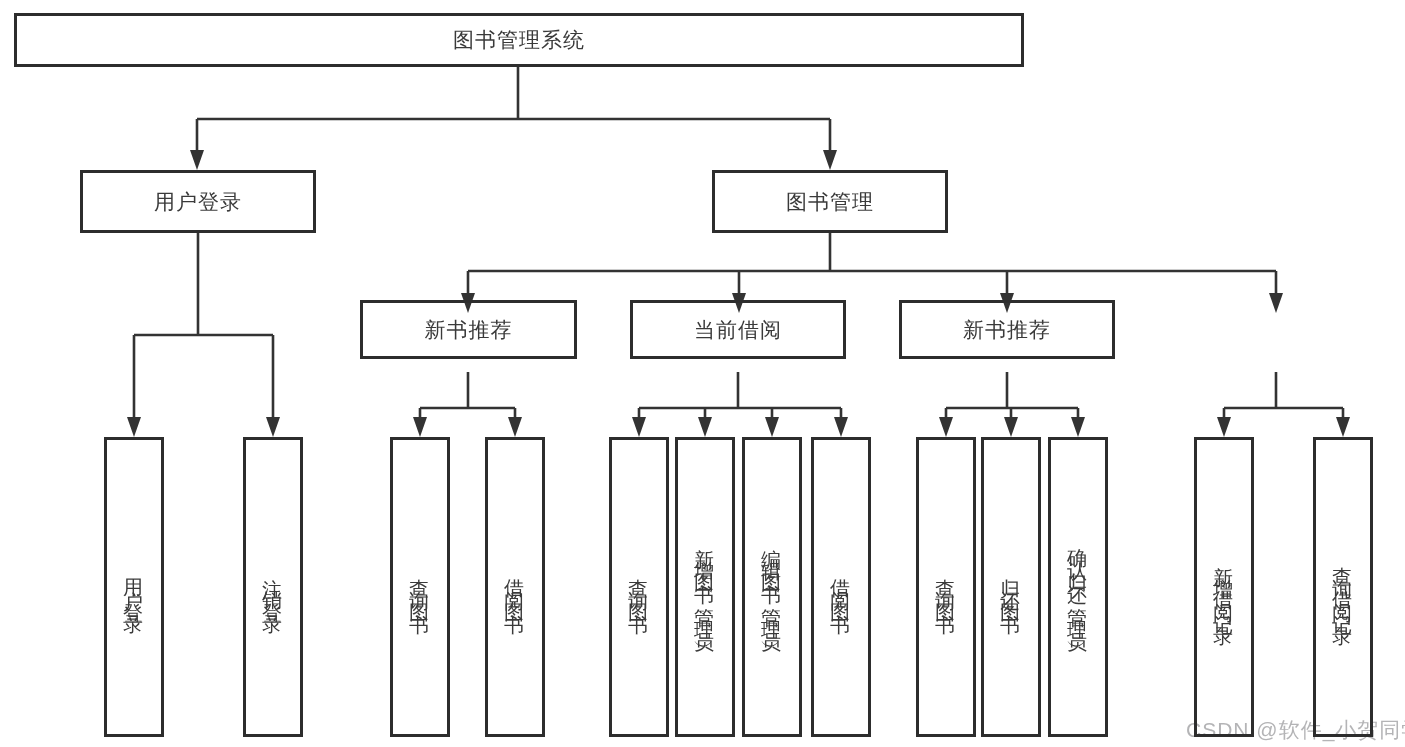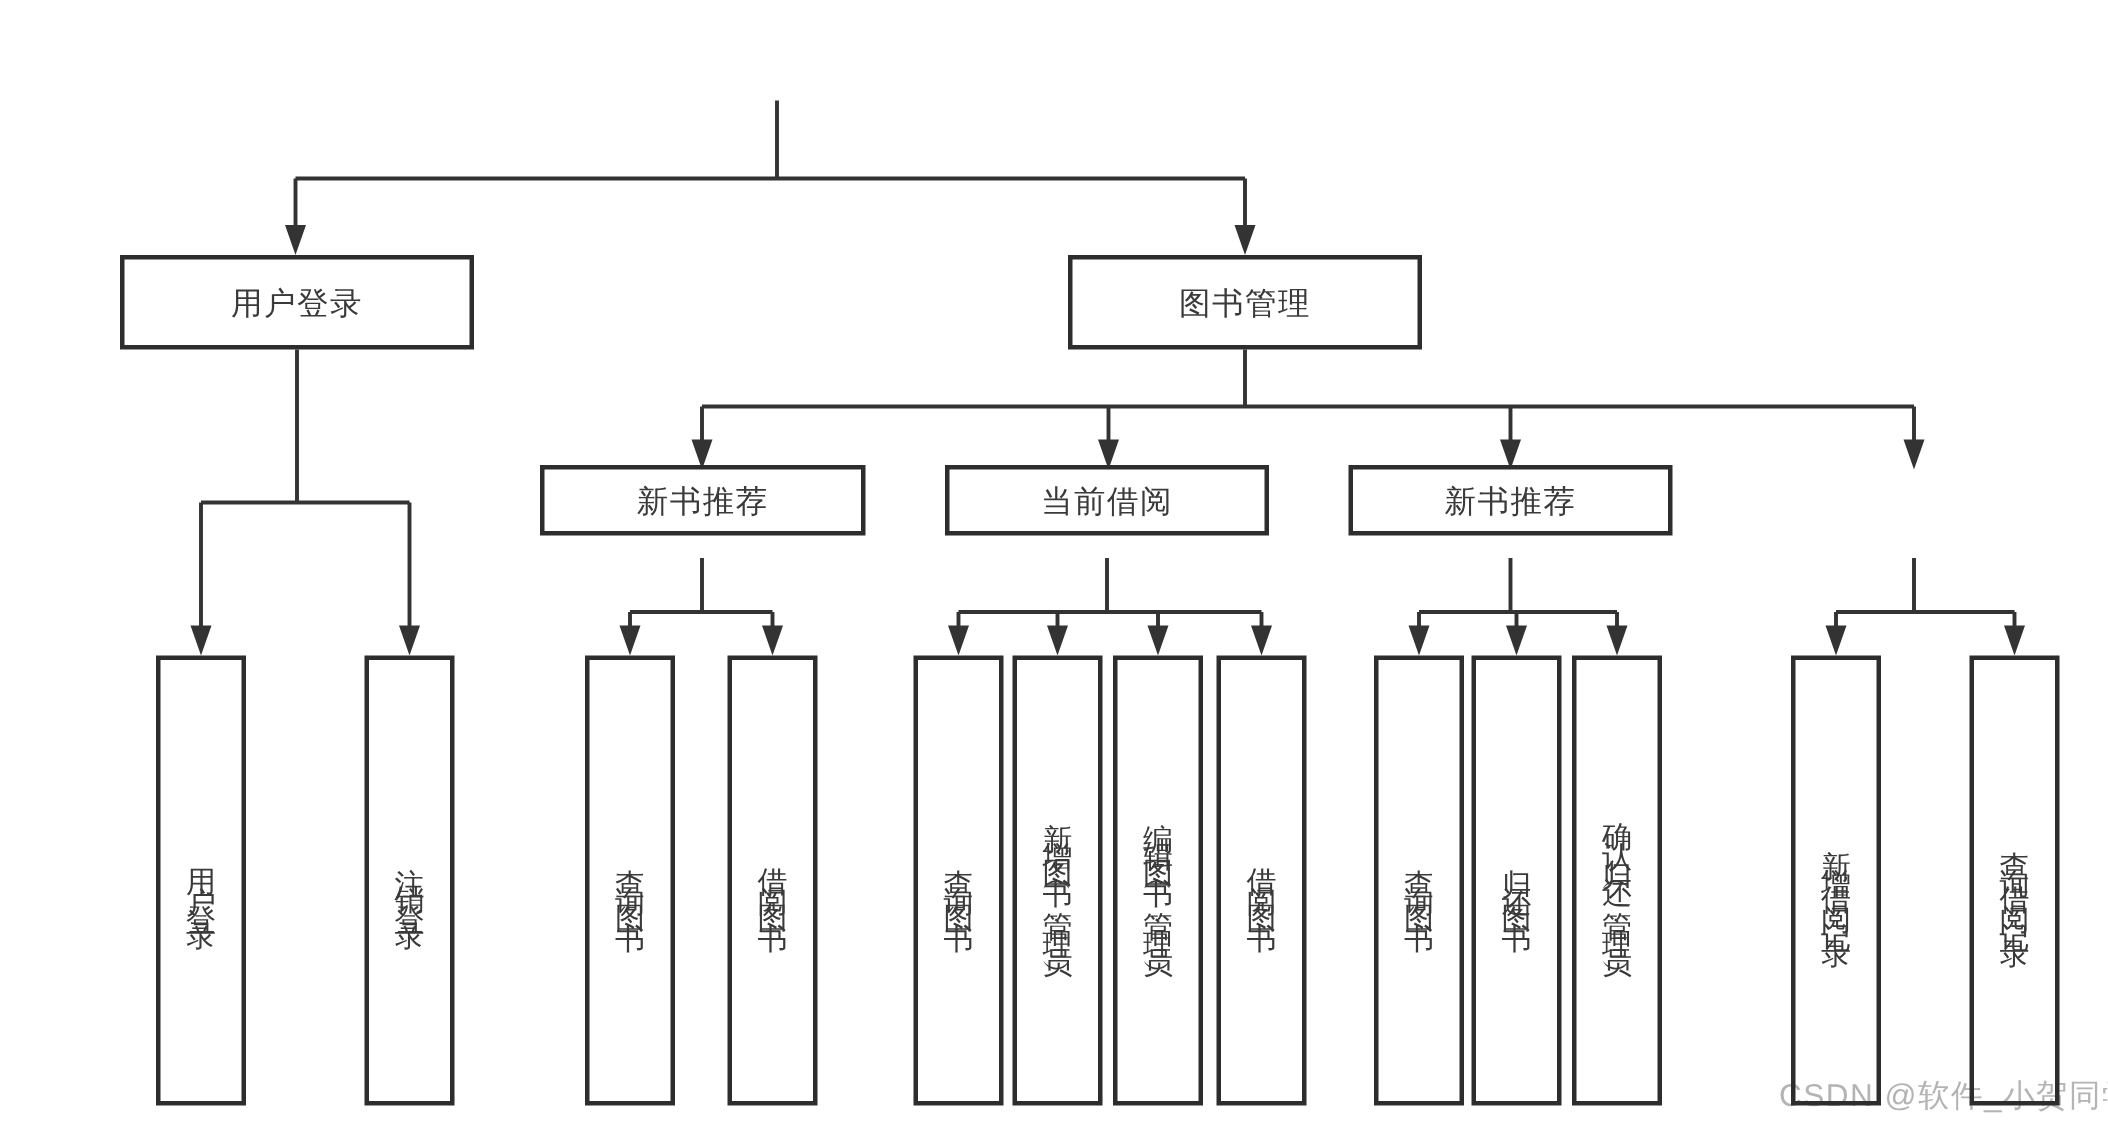--- a/index.html
+++ b/index.html
@@ -34,21 +34,21 @@
     z-index:2;
   }
   .lbl{
     font-size:21px;
     letter-spacing:1px;
     color:var(--text_color);
     white-space:nowrap;
   }
   .root{left:14px;top:13px;width:1010px;height:54px;}
   .l2{top:170px;width:236px;height:63px;}
-  .l3{top:310px;height:47px;width:216px;align-items:center;}
+  .l3{top:300px;height:59px;width:216px;align-items:center;}
   .leaf{top:437px;width:60px;height:300px;}
   .vlbl{
     writing-mode:vertical-rl;
     text-orientation:mixed;
     font-size:20px;
     letter-spacing:12px;
     color:var(--text_color);
     white-space:nowrap;
   }
   .watermark{
@@ -88,20 +88,23 @@
     <polygon points="698,417 712,417 705,437"></polygon>
     <polygon points="765,417 779,417 772,437"></polygon>
     <polygon points="834,417 848,417 841,437"></polygon>
     <polygon points="939,417 953,417 946,437"></polygon>
     <polygon points="1004,417 1018,417 1011,437"></polygon>
     <polygon points="1071,417 1085,417 1078,437"></polygon>
     <polygon points="1217,417 1231,417 1224,437"></polygon>
     <polygon points="1336,417 1350,417 1343,437"></polygon>
   </svg>
 
+  <div class="box root">
+    <span class="lbl">图书管理系统</span>
+  </div>
 
   <div class="box l2" style="left:80px">
     <span class="lbl">用户登录</span>
   </div>
   <div class="box l2" style="left:712px">
     <span class="lbl">图书管理</span>
   </div>
 
   <div class="box l3" style="left:360px;width:217px">
     <span class="lbl">新书推荐</span>

